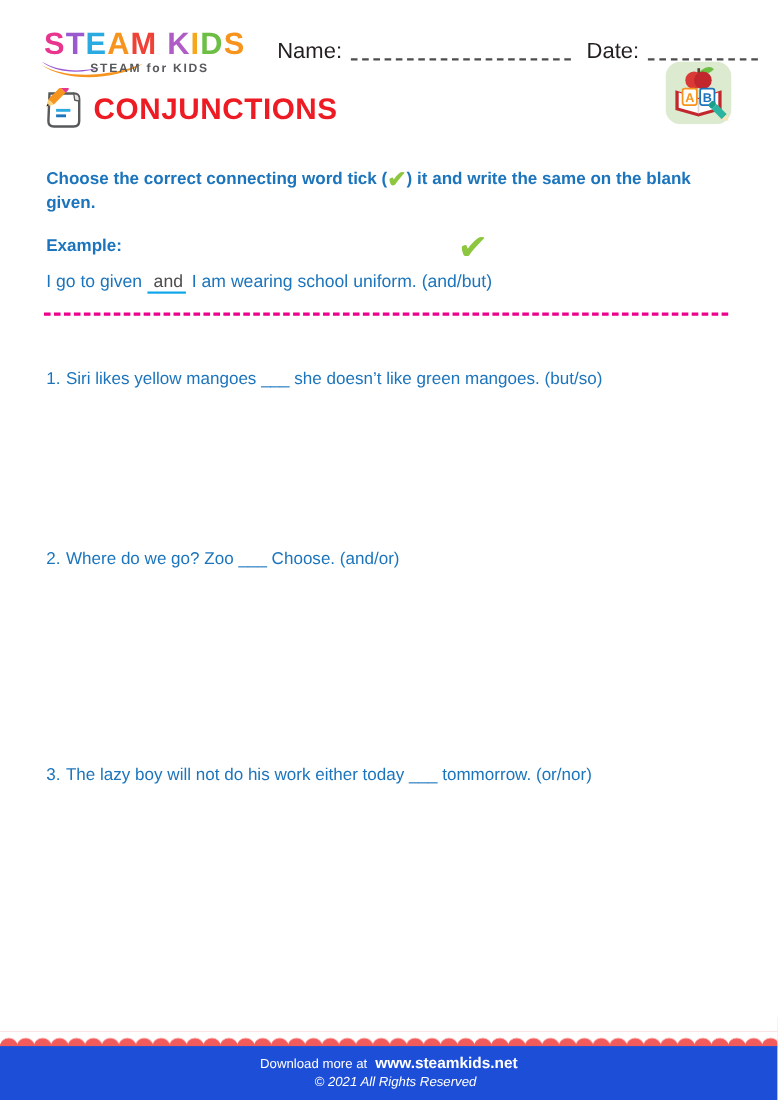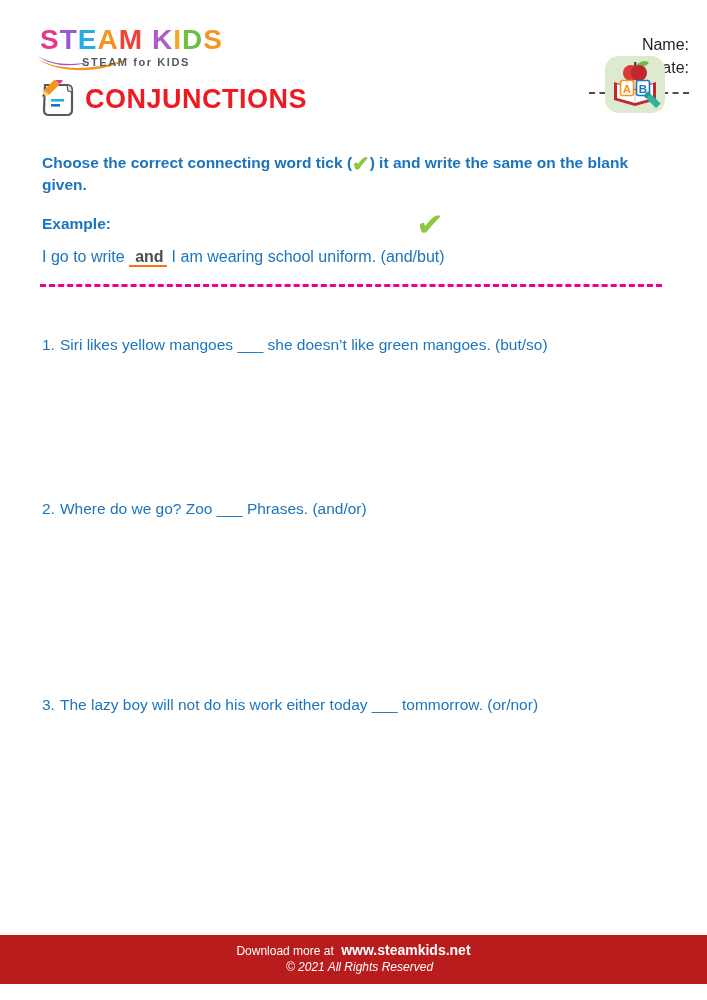--- a/index.html
+++ b/index.html
@@ -11,22 +11,22 @@
 
   
   .logo { position:absolute; left:40px; top:26px; width:210px; }
   .logo-letters { font-size:28px; font-weight:bold; letter-spacing:1px; line-height:1; white-space:nowrap; }
   .logo-letters .word2 { margin-left:9px; }
   .logo-bottom { position:relative; height:18px; margin-top:0; }
   .logo-swoosh { position:absolute; left:-2px; top:0; }
   .logo-subtitle { position:absolute; left:42px; top:2px; font-size:11px; font-weight:bold;
     color:#58595B; letter-spacing:1.6px; white-space:nowrap; }
 
-  .name-date { position:absolute; left:252px; top:36px; right:18px; display:flex; align-items:flex-end;
-    font-size:16px; color:#231F20;flex-direction:column; }
+  .name-date { position:absolute; left:252px; top:36px; right:18px; display:flex; align-items:center;
+    font-size:20px; color:#231F20; }
   .nd-label { padding-bottom:1px; }
   .fill-line { border-bottom:2px dashed #4D4D4F; height:14px; }
   .name-line { flex:1; margin:0 10px 2px 8px; }
   .date-label { margin-left:4px; }
   .date-line { width:100px; margin:0 0 2px 8px; }
 
   
   .title-row { position:absolute; left:38px; top:80px; display:flex; align-items:center; }
   .title-icon { width:40px; height:38px; margin-right:7px; }
   .page-title { font-size:27px; font-weight:bold; color:#ED1C24; letter-spacing:0.5px; }
@@ -37,34 +37,34 @@
   .def-box { position:absolute; left:40px; top:119px; width:604px;
     border:2px solid #1C75BC; border-radius:10px; padding:2px 9px 4px 9px;
     font-size:15.5px; font-weight:bold; color:#1C75BC; line-height:1.45; }
 
   
   .instruction { position:absolute; left:42px; top:152px; width:600px;
     font-size:15.5px; font-weight:bold; color:#1C75BC; line-height:1.42; }
   .check-inline { color:#8DC63F; font-size:21px; line-height:0; vertical-align:-3px; }
   .example-label { position:absolute; left:42px; top:215px; font-size:15.5px; font-weight:bold; color:#1C75BC; }
   .example-line { position:absolute; left:42px; top:248px; font-size:16px; color:#1C75BC; white-space:nowrap; }
-  .example-answer { font-weight:bold; color:#4D4D4F; border-bottom:2px solid #f97316;
+  .example-answer { font-weight:normal; color:#4D4D4F; border-bottom:2px solid #0ea5e9;
     padding:0 3px 0 6px; margin-right:5px; }
   .check-over-example { position:absolute; left:416px; top:208px; color:#8DC63F; font-size:33px; line-height:1;
     transform:rotate(3deg); }
 
   .divider { position:absolute; left:40px; right:45px; top:284px; border-top:3.5px dashed #EC008C; }
 
   
   .question { position:absolute; left:42px; width:630px; font-size:15.5px; color:#1C75BC; line-height:1.4; }
   .q1 { top:334px; } .q2 { top:498px; } .q3 { top:676px;margin-top:18px; } .q4 { top:850px; }
   .q-number { margin-right:5px; }
 
   
-  .footer { position:absolute; left:0; right:0; bottom:16px; height:49px; background:#b91c1c; }
+  .footer { position:absolute; left:0; right:0; bottom:0; height:49px; background:#1d4ed8; }
   .footer-scallops { position:absolute; left:0; right:0; bottom:48px; height:14px;
     background-image:radial-gradient(circle at 8px 14px, #F15B5B 8px, rgba(241,91,91,0) 8.5px);
     background-size:15.4px 14px; background-repeat:repeat-x; background-position:0 0; }
   .footer-line1 { margin-top:7px; text-align:center; color:#ffffff; font-size:12px; }
   .footer-url { font-size:14px; font-weight:bold; margin-left:4px; }
   .footer-line2 { text-align:center; color:#ffffff; font-size:12px; font-style:italic; margin-top:2px;padding-left:12px; }
 </style>
 </head>
 <body>
 
@@ -126,32 +126,32 @@
     </g>
   </svg>
 
 
   <div class="instruction">
     <span>Choose the correct connecting word tick (</span><span class="check-inline">✔</span><span>) it and write the same on the blank given.</span>
   </div>
 
   <div class="example-label">Example:</div>
   <div class="example-line">
-    <span>I go to write</span>
+    <span>I go to given</span>
     <span class="example-answer">and</span><span>I am wearing school uniform. (and/but)</span>
   </div>
   <div class="check-over-example">✔</div>
 
   <div class="divider"></div>
 
   <div class="question q1">
     <span class="q-number">1.</span><span>Siri likes yellow mangoes ___ she doesn’t like green mangoes. (but/so)</span>
   </div>
   <div class="question q2">
-    <span class="q-number">2.</span><span>Where do we go? Zoo ___ Phrases. (and/or)</span>
+    <span class="q-number">2.</span><span>Where do we go? Zoo ___ Choose. (and/or)</span>
   </div>
   <div class="question q3">
     <span class="q-number">3.</span><span>The lazy boy will not do his work either today ___ tommorrow. (or/nor)</span>
   </div>
 
   <div class="footer-scallops"></div>
   <div class="footer">
     <div class="footer-line1">
       <span>Download more at</span>
       <span class="footer-url">www.steamkids.net</span>

